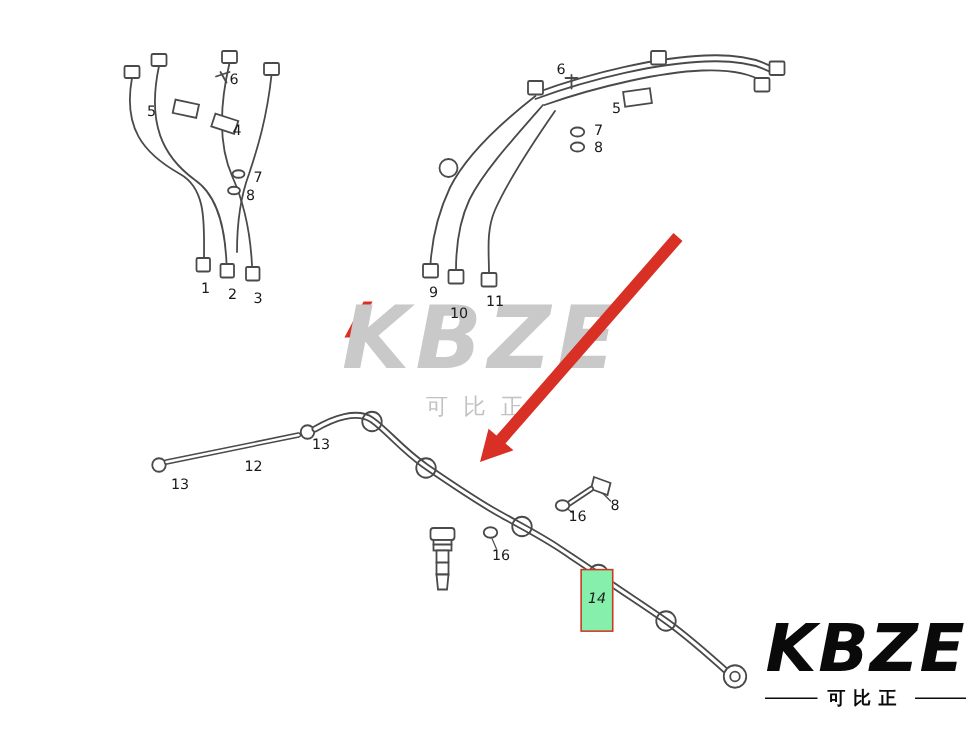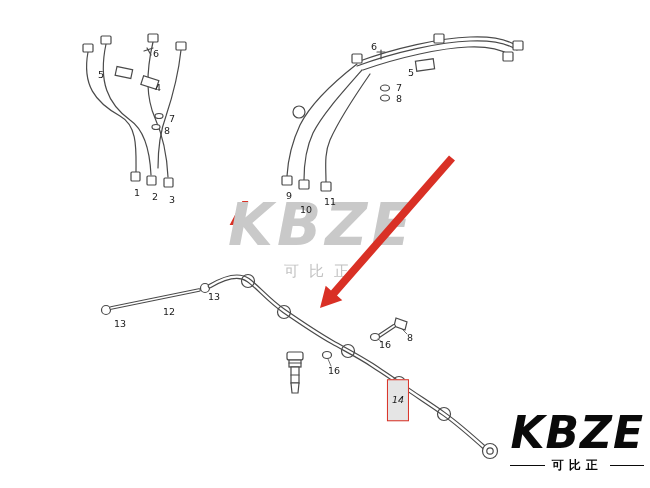--- a/index.html
+++ b/index.html
@@ -61,21 +61,21 @@
     position: absolute;
     transform: translate(-50%, -50%);
     font-size: 9.5px;
     color: #1a1a1a;
     line-height: 1;
     white-space: nowrap;
   }
   .part-label.boxed {
     border: 1.5px solid var(--accent, #d93025);
     padding: 15px 4px;
-    background: #e5e5e5;
+    background: #86efac;
     font-style: italic;
   }
   
   .brand {
     position: absolute;
     right: 6px;
     bottom: 14px;
     z-index: 2;
     text-align: center;
     color: #0a0a0a;

